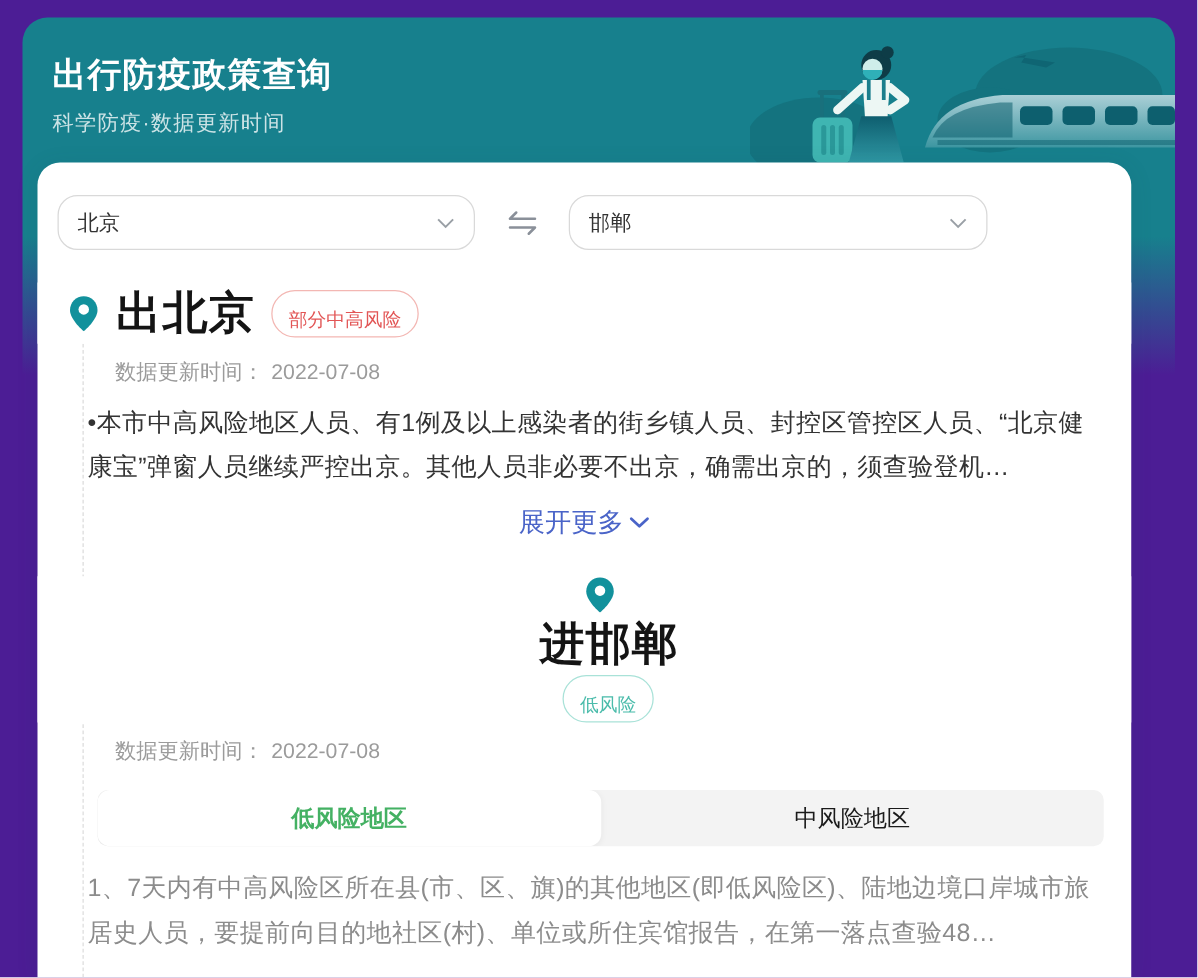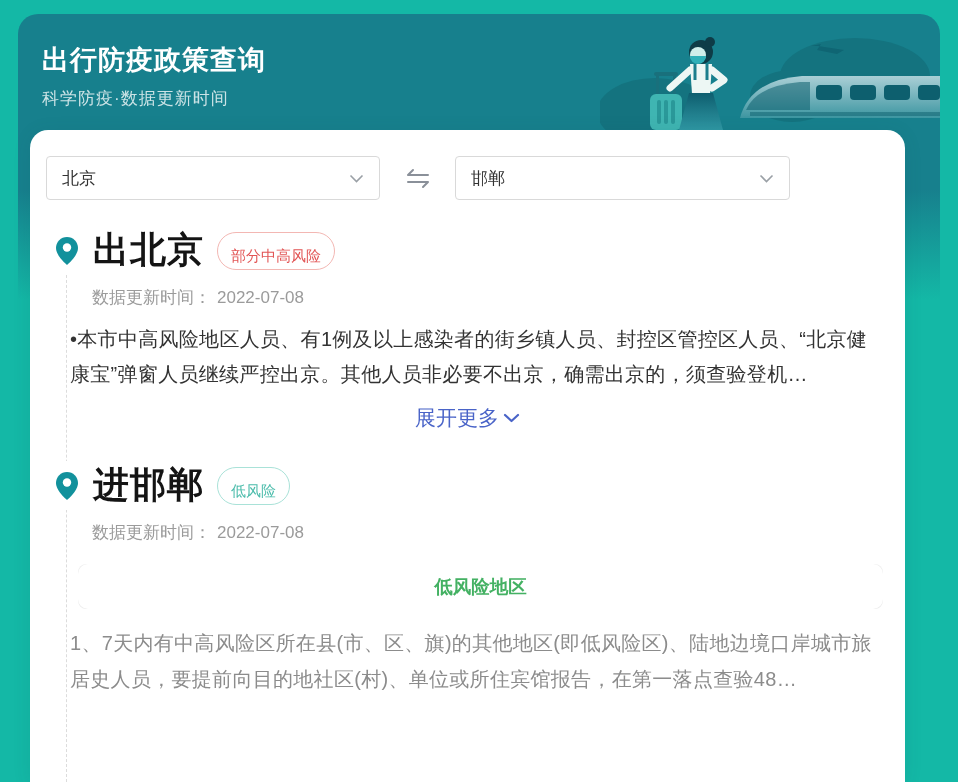--- a/index.html
+++ b/index.html
@@ -1,44 +1,44 @@
 <!DOCTYPE html>
 <html><head>
 <meta charset="utf-8">
 <style>
   * { margin:0; padding:0; box-sizing:border-box; }
   html,body { width:958px; height:782px; background:#fff; font-family:"Liberation Sans",sans-serif; overflow:hidden; }
-  .page { position:relative; width:958px; height:782px; background:#14b8a6; }
+  .page { position:relative; width:958px; height:782px; background:#4c1d95; }
 
   
   .hero { position:absolute; left:18px; top:14px; width:922px; height:292px;
           border-radius:20px 20px 0 0; overflow:hidden;
           background:linear-gradient(180deg,#17808D 0%,#17808D 60%,rgba(23,128,141,0) 98%); }
   .hero-text { position:absolute; left:24px; top:28px; z-index:2; }
   .hero-title { color:#fff; font-size:27px; font-weight:700; letter-spacing:1px; }
   .hero-subtitle { margin-top:9px; color:rgba(255,255,255,.78); font-size:17px; letter-spacing:1px; }
   .hero-art { position:absolute; top:0; right:0; width:340px; height:116px; }
 
   
   .card { position:absolute; left:30px; top:130px; width:875px; height:652px;
           background:#fff; border-radius:18px 18px 0 0;
           box-shadow:0 2px 18px rgba(13,70,80,.10); }
   .timeline { position:absolute; left:36px; top:130px; bottom:0; width:0;
               border-left:1px dashed #dcdcdc; z-index:0; }
 
   .selects-row { position:relative; z-index:1; display:flex; align-items:center; padding:26px 0 0 16px; }
-  .city-select { width:334px; height:44px; border:1px solid #d9d9d9; border-radius:4px;
+  .city-select { width:334px; height:44px; border:1px solid #d9d9d9; border-radius:16px;
                  display:flex; align-items:center; justify-content:space-between;
                  padding:0 15px; font-size:17px; color:#333; background:#fff; cursor:pointer; }
   .city-select.to { width:335px; }
   .swap { width:75px; display:flex; align-items:center; justify-content:center; cursor:pointer; }
 
   .sec-head { position:relative; z-index:1; display:flex; align-items:center; padding-left:25px; background:#fff; }
   .sec-head.first { margin-top:26px; }
-  .sec-head.second { margin-top:29px; }
+  .sec-head.second { margin-top:29px;flex-direction:column; }
   .sec-title { font-size:36px; font-weight:700; color:#141414; margin-left:14px; letter-spacing:1px; }
   .badge { margin-left:13px; border-radius:999px; padding:14px 13px 3px; font-size:15px; background:#fff; }
   .badge.risk-red { color:#E25555; border:1px solid #f3b7b3; }
   .badge.risk-green { color:#4BBCAB; border:1px solid #a9e2d8; }
 
   .update { position:relative; z-index:1; margin:11px 0 0 62px; font-size:17px; color:#9b9b9b; }
   .update .date { margin-left:6px; }
 
   .policy { position:relative; z-index:1; margin:13px 24px 0 40px; font-size:20px;
             line-height:35px; color:#333; letter-spacing:.3px; }
@@ -159,19 +159,20 @@
       </svg>
       <span class="sec-title">进邯郸</span>
       <span class="badge risk-green">低风险</span>
     </div>
     <div class="update">
       <span>数据更新时间：</span><span class="date">2022-07-08</span>
     </div>
 
     <div class="tabs">
       <div class="tab active">低风险地区</div>
+      <div class="tab">中风险地区</div>
     </div>
 
 
     <p class="policy muted">1、7天内有中高风险区所在县(市、区、旗)的其他地区(即低风险区)、陆地边境口岸城市旅居史人员，要提前向目的地社区(村)、单位或所住宾馆报告，在第一落点查验48…</p>
   </div>
 
 </div>
 
 </body></html>

